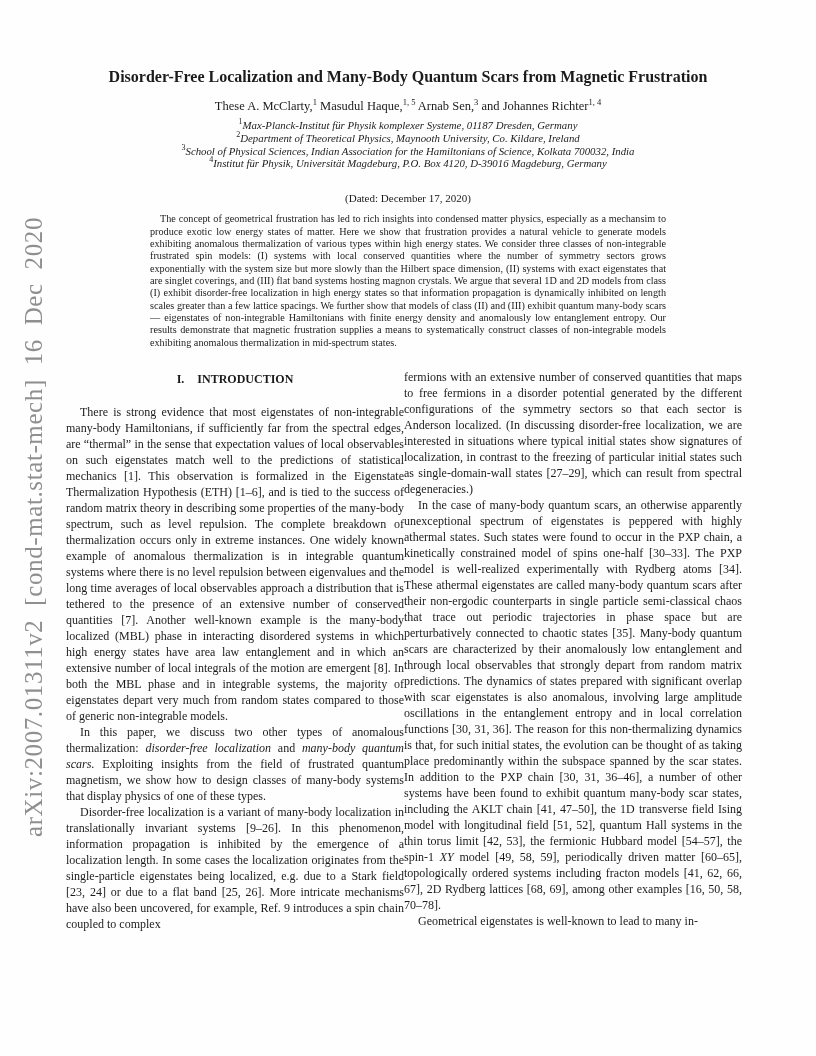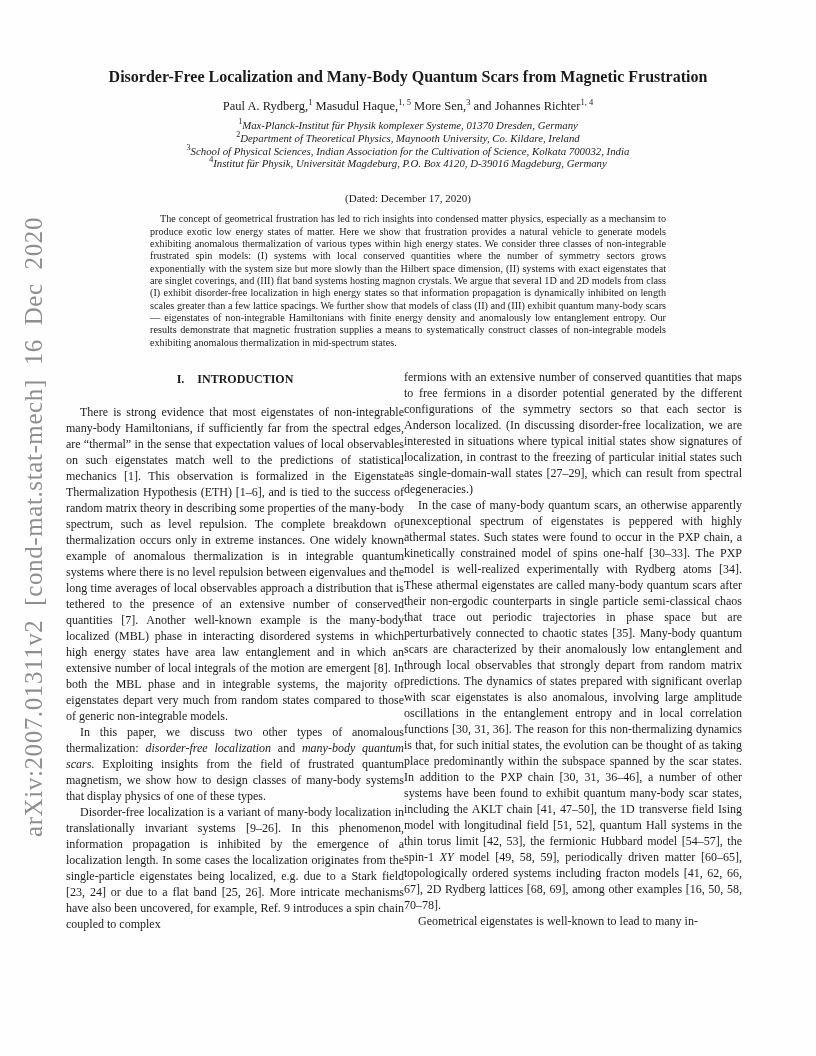--- a/index.html
+++ b/index.html
@@ -108,30 +108,30 @@
 <div class="page">
 
   <div class="arxiv-sidebar">
     <span class="arxiv-text">arXiv:2007.01311v2 [cond-mat.stat-mech] 16 Dec 2020</span>
   </div>
 
   <div class="header">
     <h1 class="title">Disorder-Free Localization and Many-Body Quantum Scars from Magnetic Frustration</h1>
 
     <div class="authors">
-      <span><span>Paul A. Rydberg,</span><sup>1</sup></span>
+      <span><span>These A. McClarty,</span><sup>1</sup></span>
       <span><span>Masudul Haque,</span><sup>1, 5</sup></span>
-      <span><span>More Sen,</span><sup>3</sup></span>
+      <span><span>Arnab Sen,</span><sup>3</sup></span>
       <span><span>and Johannes Richter</span><sup>1, 4</sup></span>
     </div>
 
     <div class="affiliations">
-      <div class="affiliation"><sup>1</sup><span>Max-Planck-Institut für Physik komplexer Systeme, 01370 Dresden, Germany</span></div>
+      <div class="affiliation"><sup>1</sup><span>Max-Planck-Institut für Physik komplexer Systeme, 01187 Dresden, Germany</span></div>
       <div class="affiliation"><sup>2</sup><span>Department of Theoretical Physics, Maynooth University, Co. Kildare, Ireland</span></div>
-      <div class="affiliation"><sup>3</sup><span>School of Physical Sciences, Indian Association for the Cultivation of Science, Kolkata 700032, India</span></div>
+      <div class="affiliation"><sup>3</sup><span>School of Physical Sciences, Indian Association for the Hamiltonians of Science, Kolkata 700032, India</span></div>
       <div class="affiliation"><sup>4</sup><span>Institut für Physik, Universität Magdeburg, P.O. Box 4120, D-39016 Magdeburg, Germany</span></div>
     </div>
 
     <div class="dated">(Dated: December 17, 2020)</div>
   </div>
 
   <div class="abstract">The concept of geometrical frustration has led to rich insights into condensed matter physics, especially as a mechansim to produce exotic low energy states of matter. Here we show that frustration provides a natural vehicle to generate models exhibiting anomalous thermalization of various types within high energy states. We consider three classes of non-integrable frustrated spin models: (I) systems with local conserved quantities where the number of symmetry sectors grows exponentially with the system size but more slowly than the Hilbert space dimension, (II) systems with exact eigenstates that are singlet coverings, and (III) flat band systems hosting magnon crystals. We argue that several 1D and 2D models from class (I) exhibit disorder-free localization in high energy states so that information propagation is dynamically inhibited on length scales greater than a few lattice spacings. We further show that models of class (II) and (III) exhibit quantum many-body scars — eigenstates of non-integrable Hamiltonians with finite energy density and anomalously low entanglement entropy. Our results demonstrate that magnetic frustration supplies a means to systematically construct classes of non-integrable models exhibiting anomalous thermalization in mid-spectrum states.</div>
 
   <div class="columns">
 

